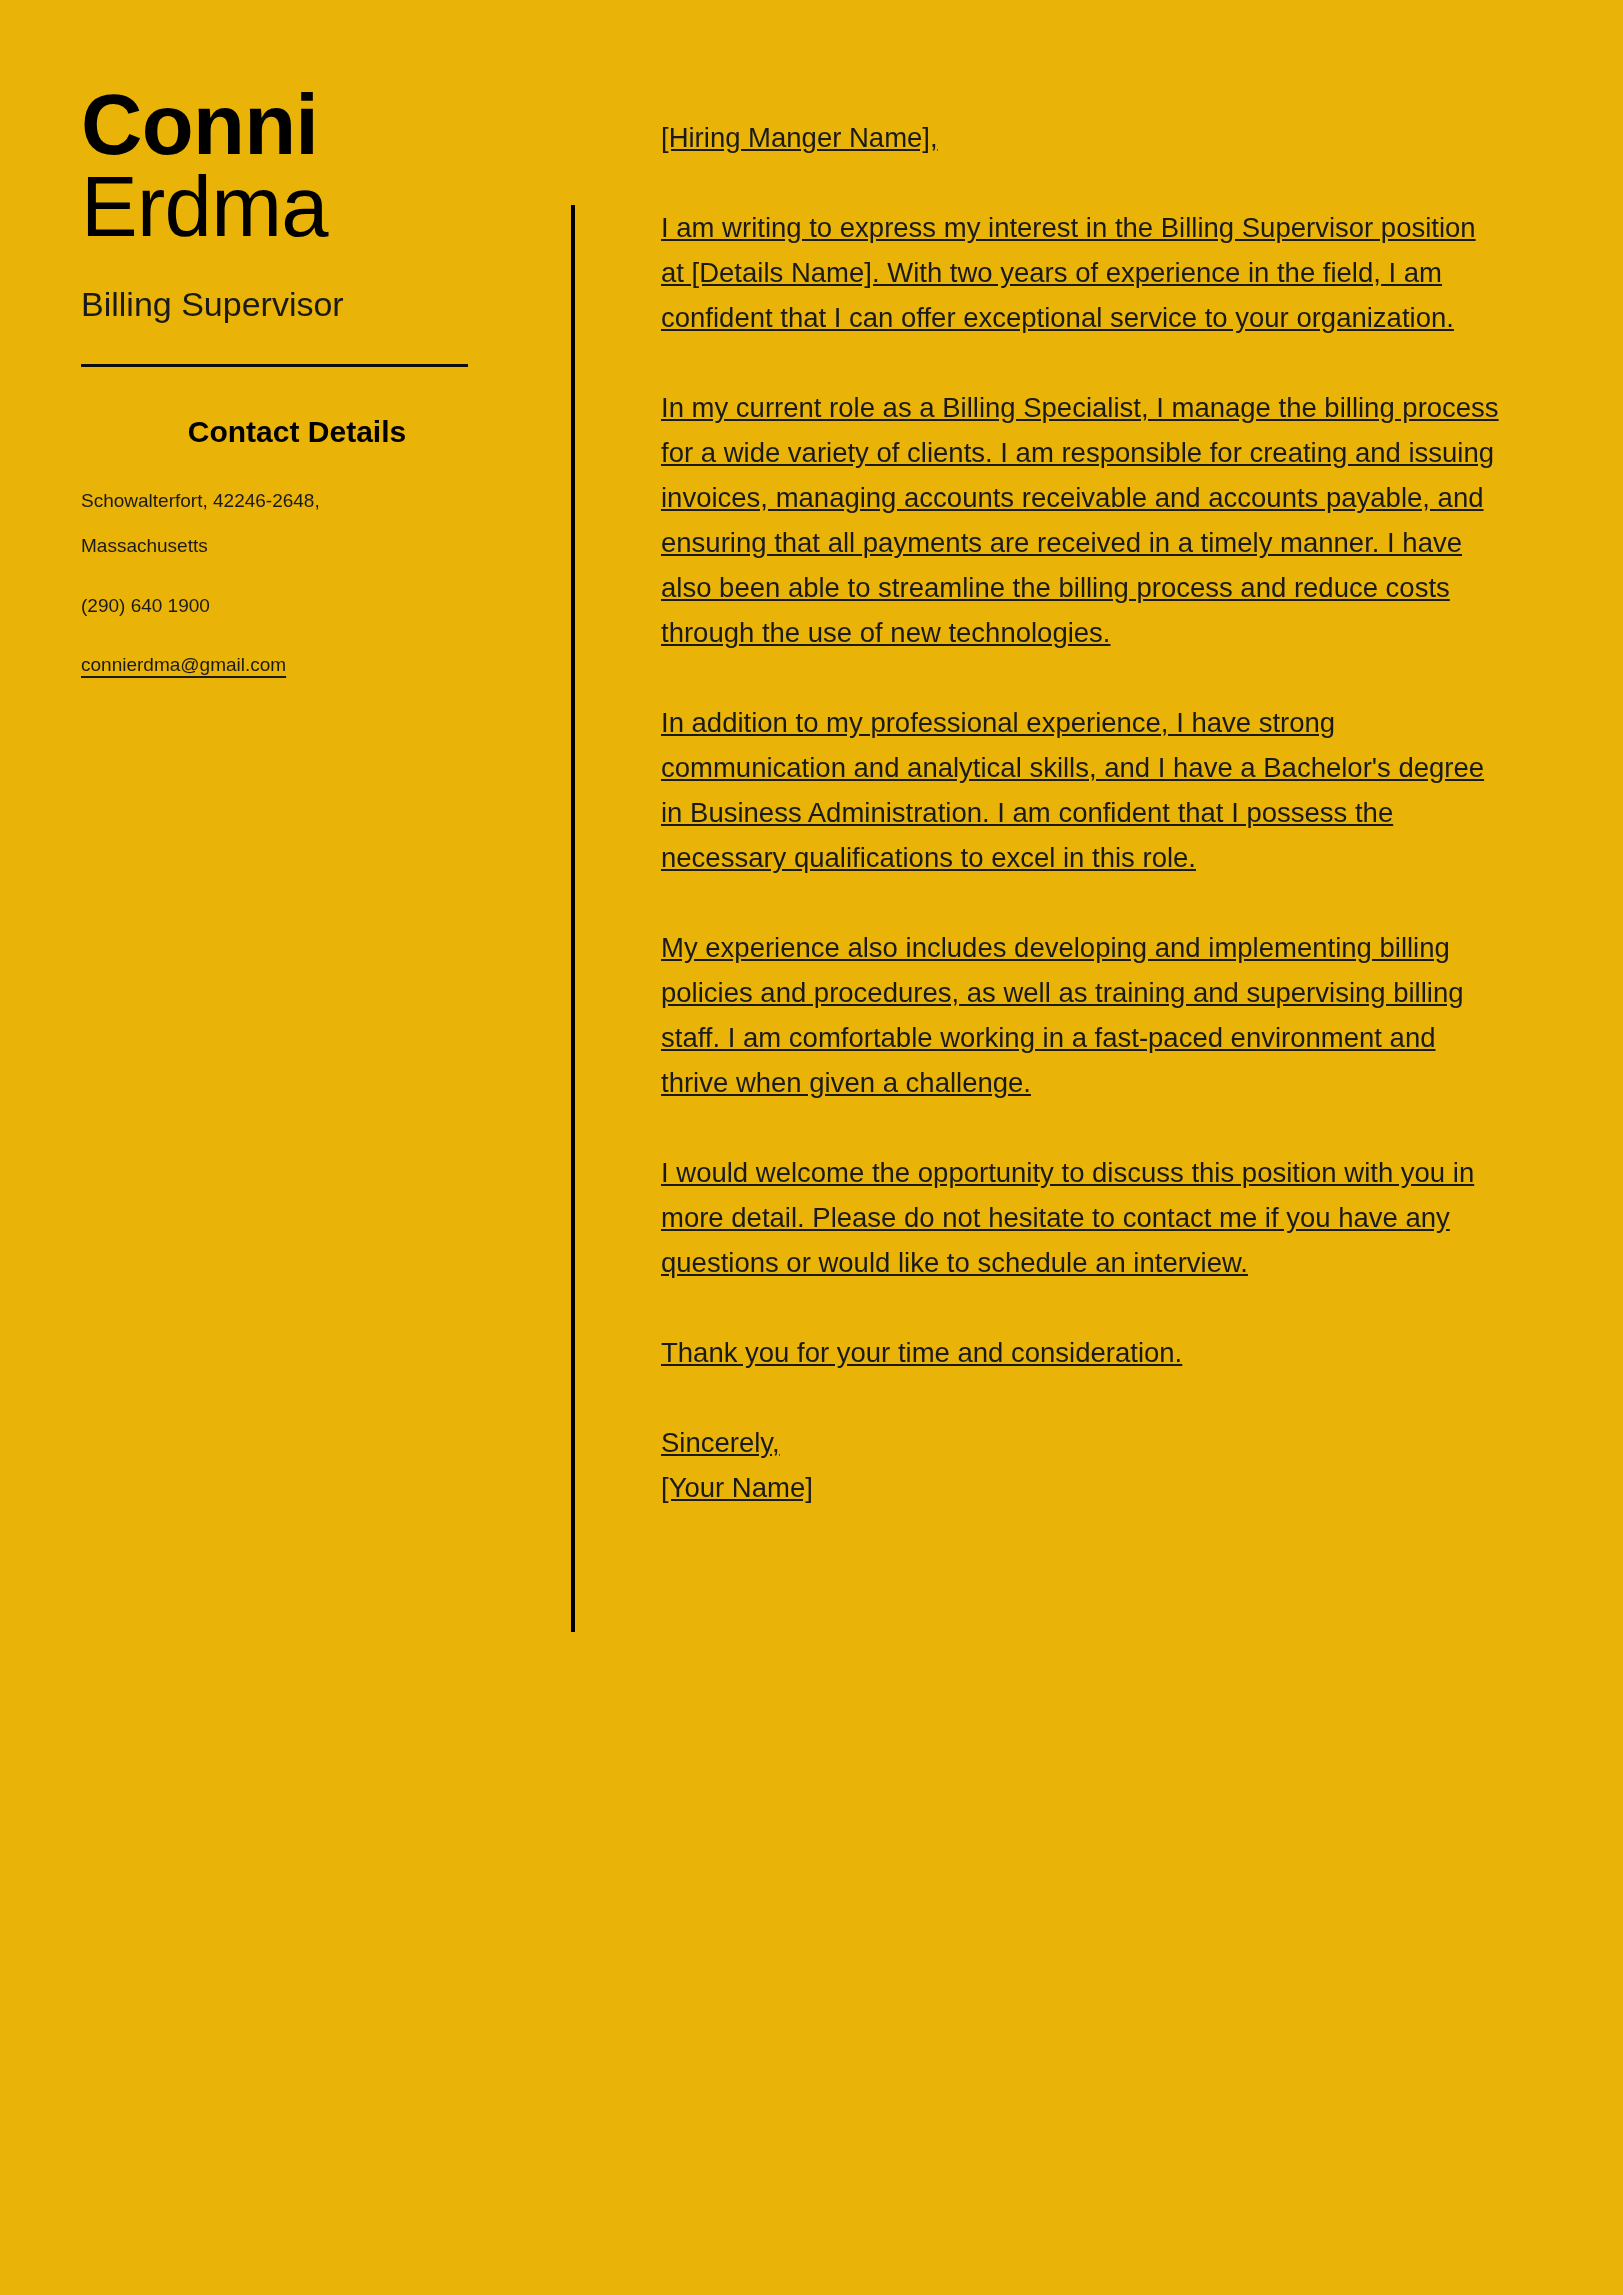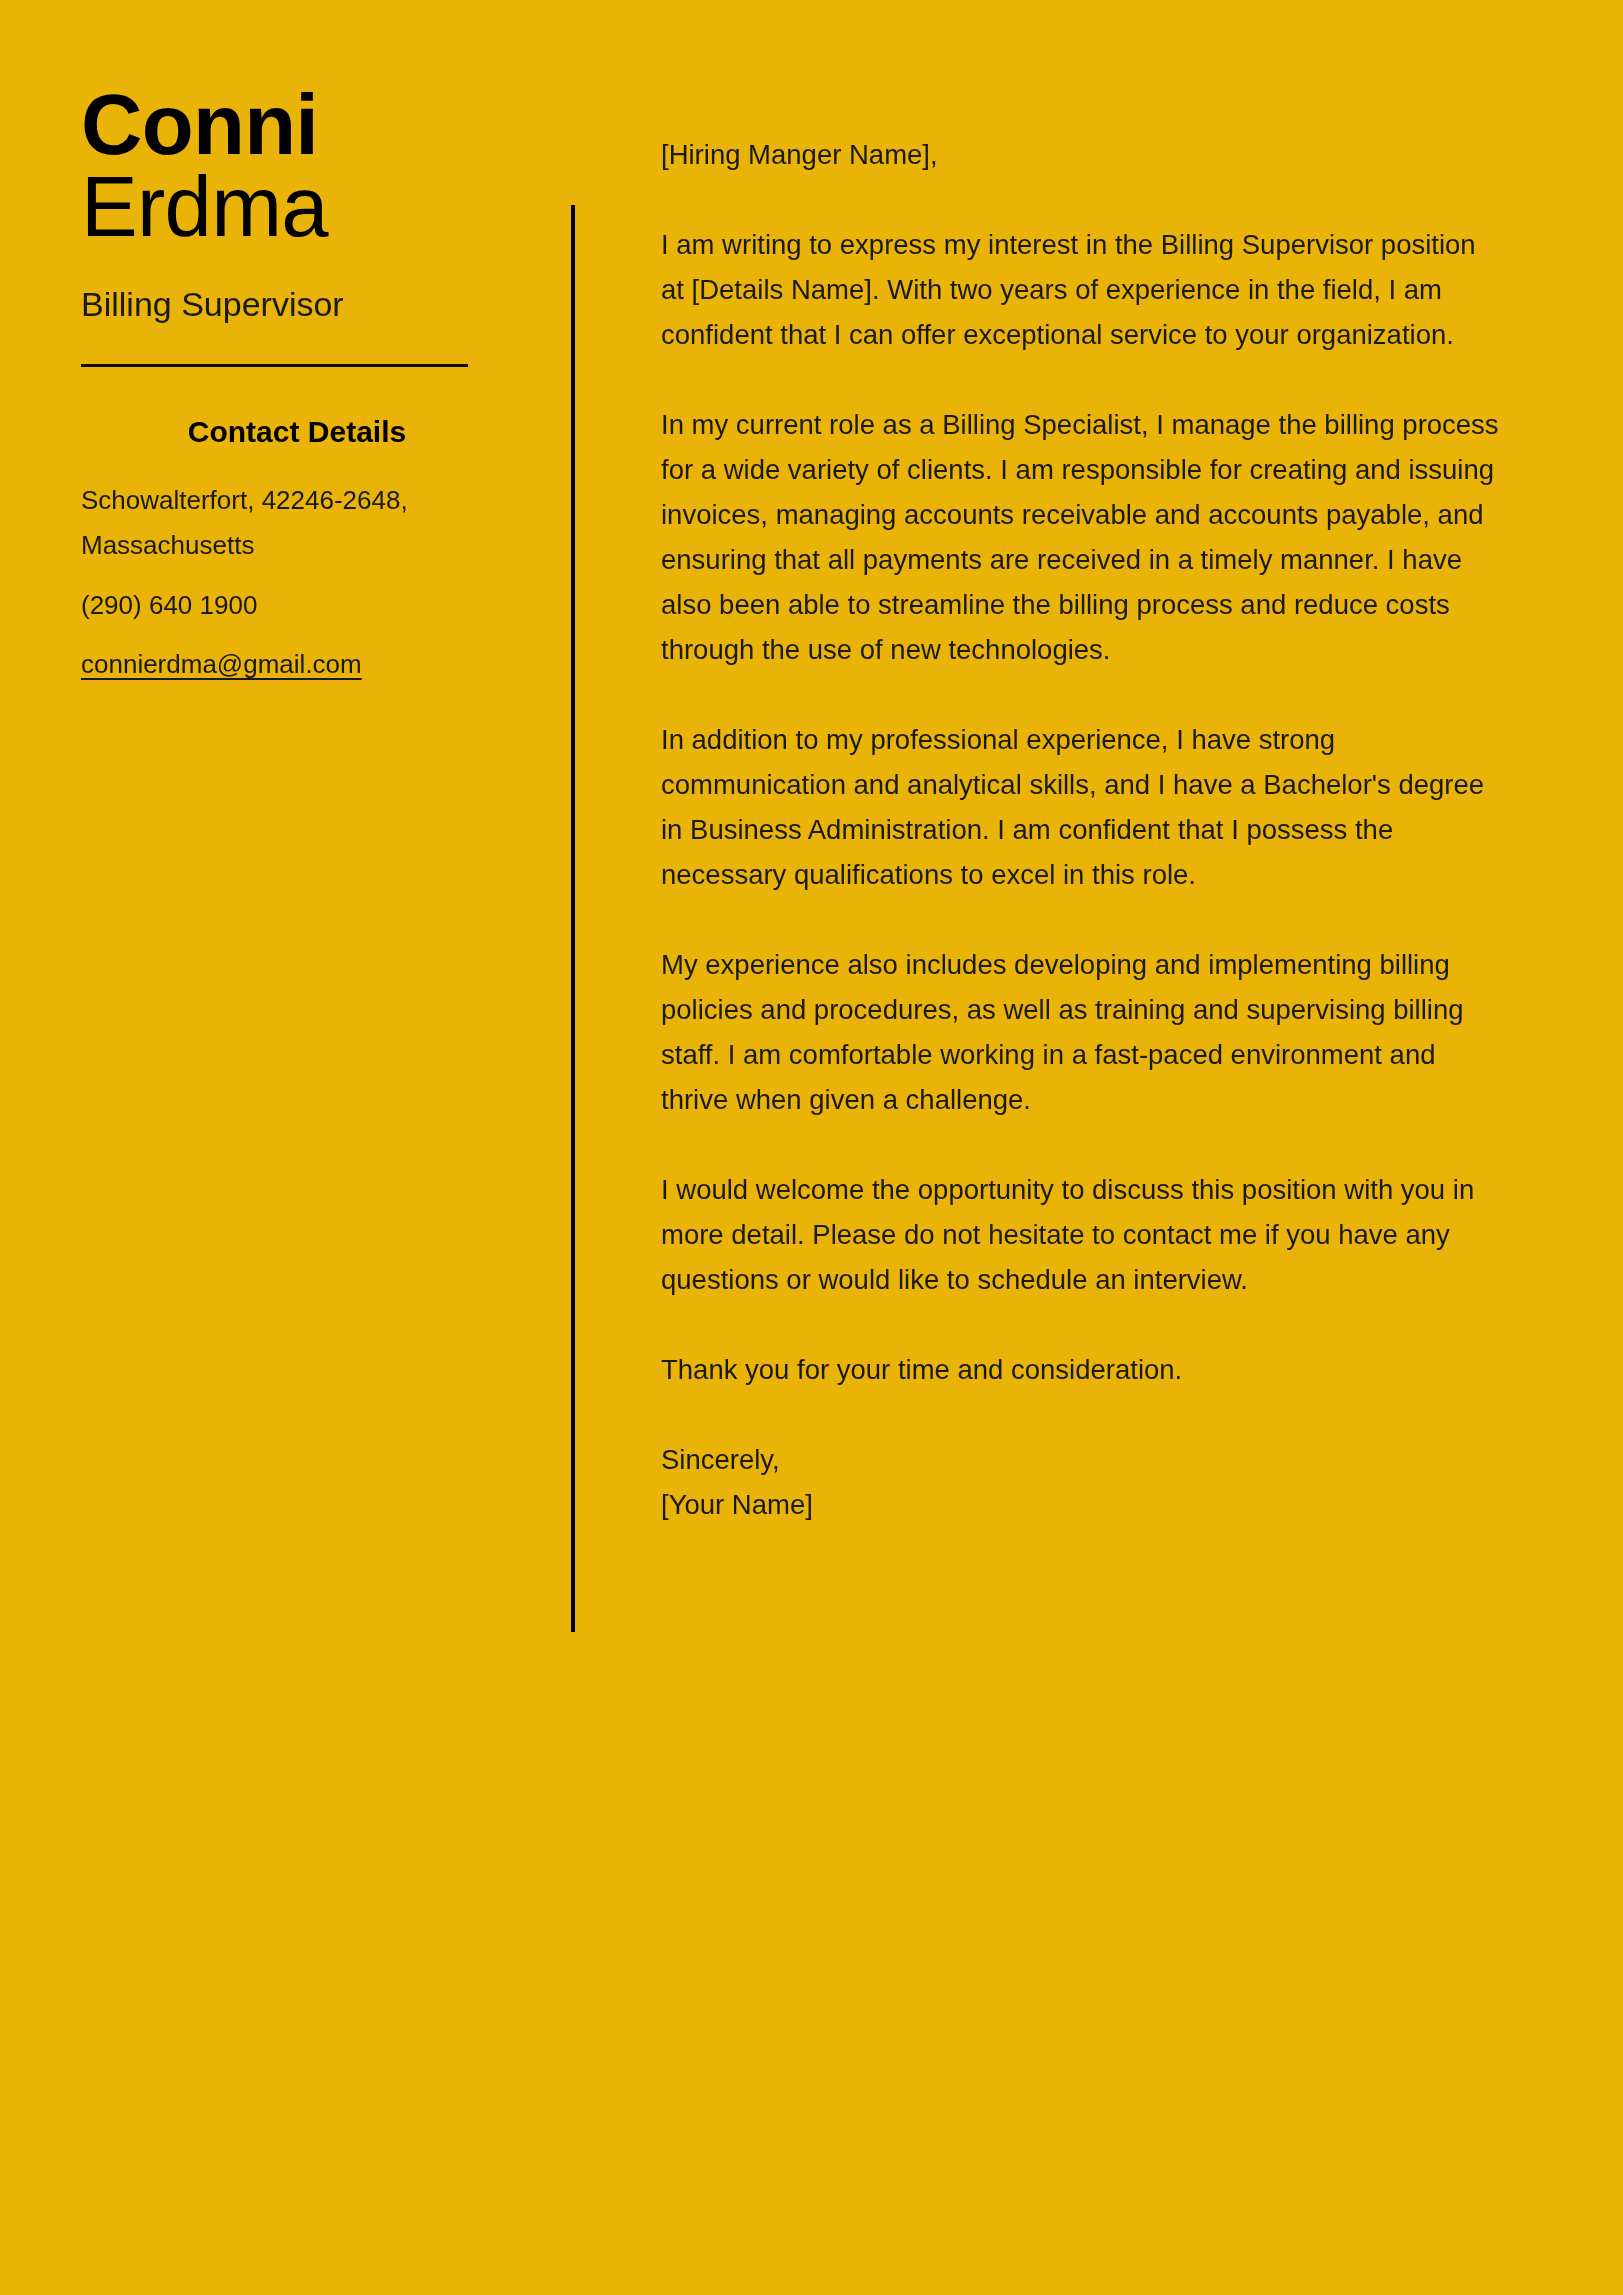--- a/index.html
+++ b/index.html
@@ -49,21 +49,21 @@
   }
   .contact-heading {
     font-size: 30px;
     line-height: 33px;
     font-weight: 700;
     color: #000000;
     margin: 0 0 30px 0;
     text-align: center;
   }
   .contact-item {
-    font-size: 26px;
+    font-size: 19px;
     line-height: 45px;
     margin: 0 0 14.4px 0;
     color: #1a1a1a;
   }
   .email-link {
     color: #1a1a1a;
     text-decoration: underline;
     text-underline-offset: 4.6px;
     text-decoration-thickness: 2px;
     cursor: pointer;
@@ -76,22 +76,23 @@
     top: 205px;
     width: 3.9px;
     height: 1427px;
     background: #000000;
   }
 
   
   .letter {
     position: absolute;
     left: 661px;
-    top: 132px;
+    top: 115px;
     width: 841px;
+    text-decoration: underline;
   }
   .letter p {
     font-size: 27.5px;
     line-height: 45px;
     margin: 0 0 45px 0;
     color: #1a1a1a;
   }
   .letter p.signoff { margin-bottom: 0; }
 </style>
 </head>

